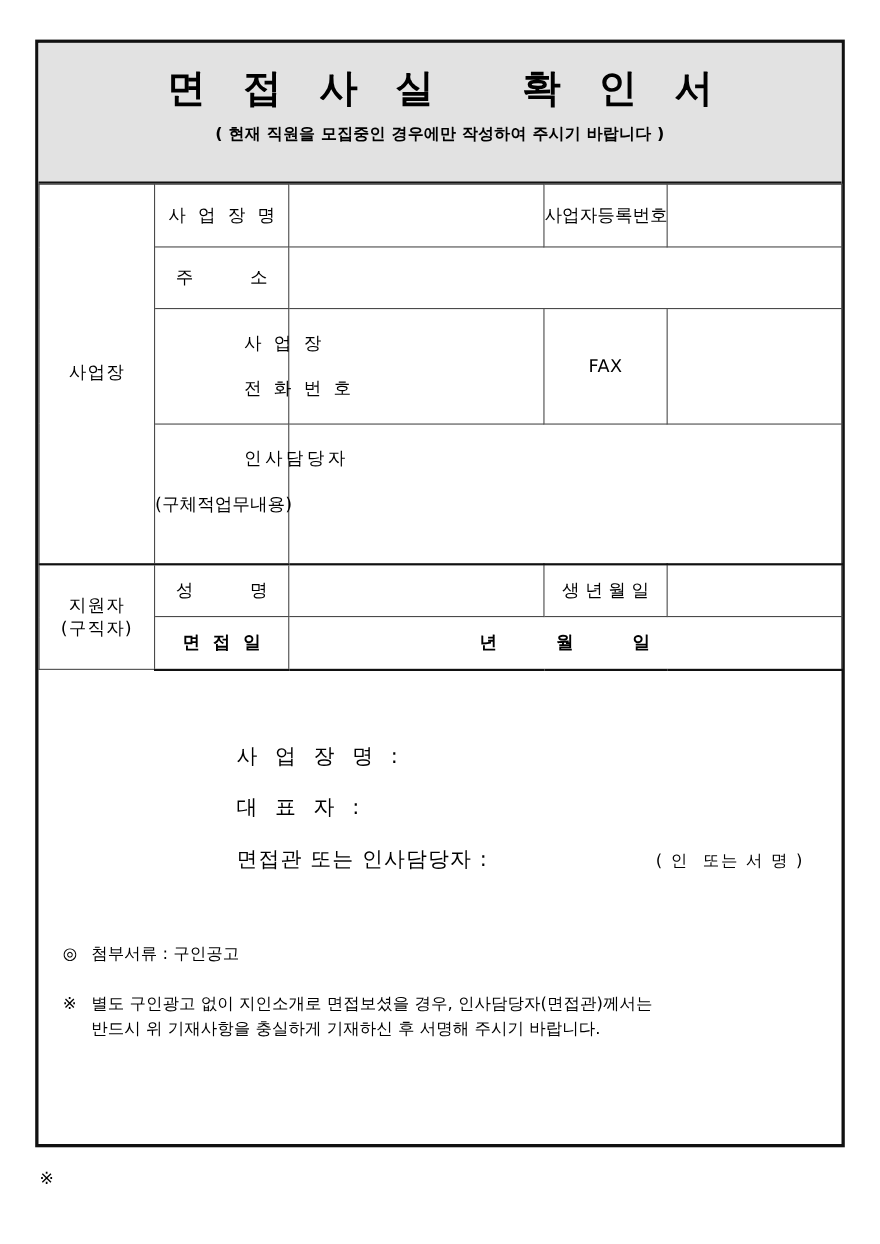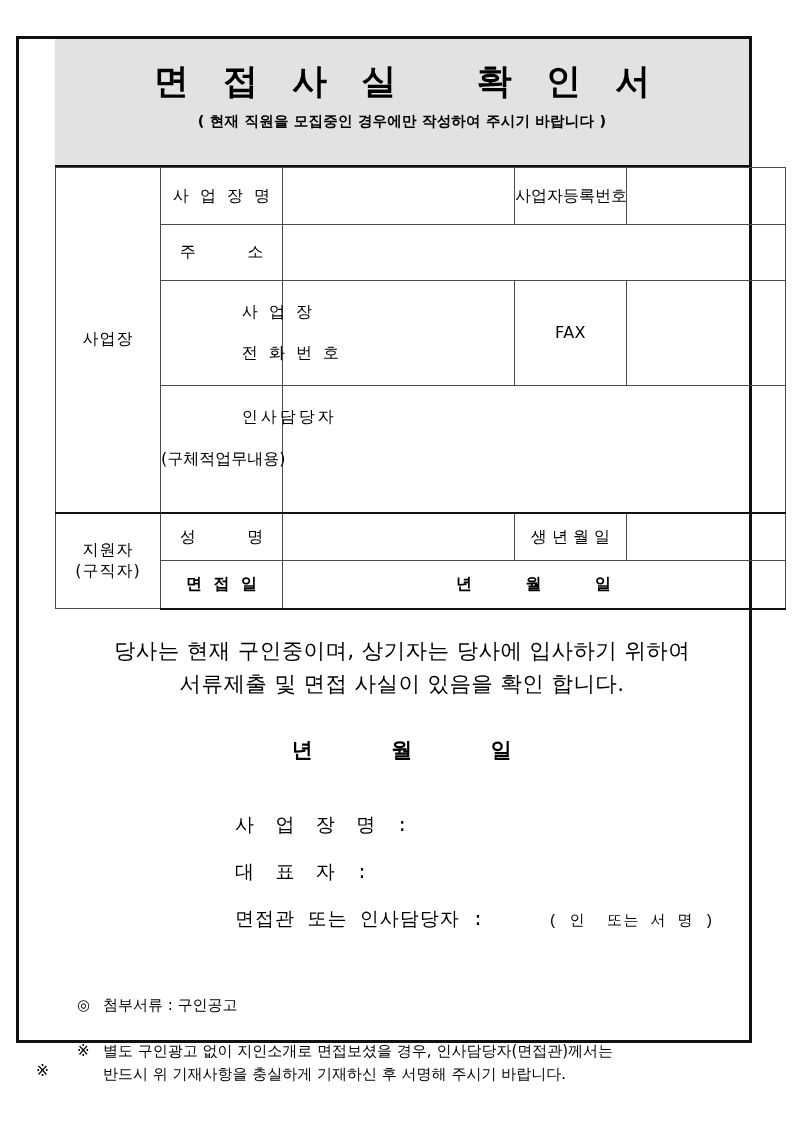--- a/index.html
+++ b/index.html
@@ -13,28 +13,27 @@
     height: 1131px;
     position: relative;
     font-family: "DejaVu Sans", "Liberation Sans", sans-serif;
     color: #000000;
     overflow: hidden;
   }
 
   
   .doc-frame {
     position: absolute;
-    left: 16px;
+    left: 32px;
     top: 36px;
     width: 736px;
     height: 1007px;
     border: 3px solid #111111;
     box-sizing: border-box;
     background: #ffffff;
-    padding-left: 36px;
   }
 
   
   .title-band {
     background: #e2e2e2;
     border-bottom: 2px solid #111111;
     height: 128px;
     box-sizing: border-box;
     display: flex;
     flex-direction: column;
@@ -148,24 +147,23 @@
     text-align: center;
     font-size: 21px;
     font-weight: 600;
     margin-top: 36px;
     letter-spacing: 0.5px;
     white-space: pre;
   }
 
   
   .sig-block {
-    margin-top: 50px;
+    margin-top: 66px;
     padding-left: 180px;
     padding-right: 34px;
-    font-family: Liberation Mono, monospace;
   }
   .sig-row {
     display: flex;
     align-items: baseline;
     font-size: 19px;
     line-height: 1.3;
     margin-bottom: 22px;
     white-space: pre;
   }
   .sig-label { letter-spacing: 1px; }
@@ -274,25 +272,20 @@
         <td></td>
       </tr>
 
       <tr class="r6 thick-bottom">
         <td class="lbl-big">면 접 일</td>
         <td class="date-row" colspan="3">년        월        일</td>
       </tr>
     </tbody>
   </table>
 
-  <div class="body-area">
-    <div class="stmt">당사는 현재 구인중이며, 상기자는 당사에 입사하기 위하여</div>
-    <div class="stmt">서류제출 및 면접 사실이 있음을 확인 합니다.</div>
-    <div class="stmt-date">년          월          일</div>
-  </div>
 
   <div class="sig-block">
     <div class="sig-row">
       <span class="sig-label wide">사 업 장 명 :</span>
       <span class="sig-seal"></span>
     </div>
     <div class="sig-row">
       <span class="sig-label wide">대 표 자 :</span>
       <span class="sig-seal"></span>
     </div>

